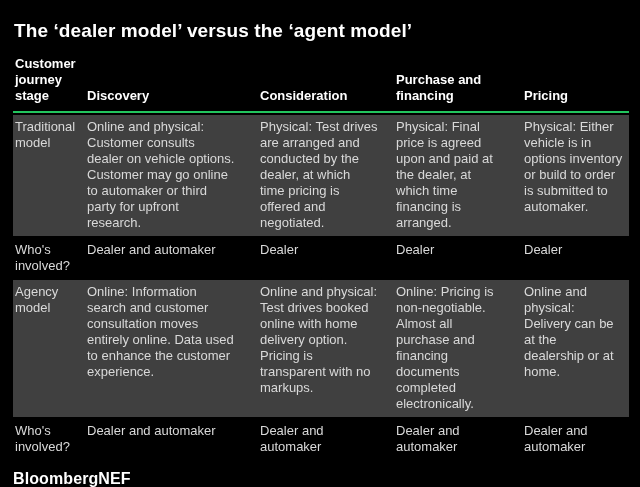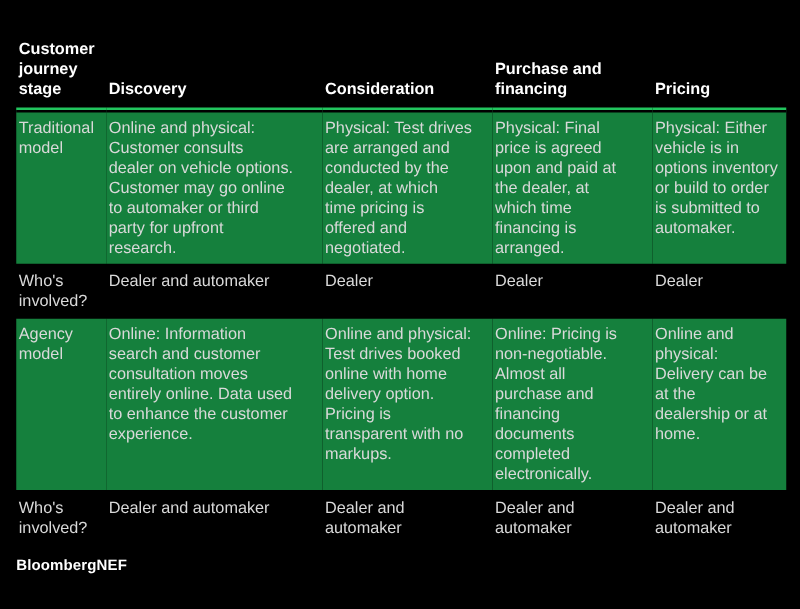--- a/index.html
+++ b/index.html
@@ -44,46 +44,47 @@
     font-size: 13px;
     color: #d9d9d9;
     vertical-align: top;
     line-height: 16px;
     white-space: pre-line;
     padding: 4px 10px 5px 2px;
   }
   th:last-child, td:last-child { padding-right: 4px; }
   th:first-child, td:first-child { padding-right: 4px; }
   tbody tr:first-child td { border-top: 2px solid #000000; }
-  tr.shaded td { background: #15803d; margin-top: 28px; }
+  tr.shaded td { background: #404040; margin-top: 28px; }
   tr.plain td { padding-top: 6px; padding-bottom: 6px; margin-top: 36px; }
   .footer {
     width: 616px;
     margin-top: 9px;
     display: flex;
     justify-content: space-between;
     align-items: baseline;
   }
   .source {
     font-size: 13px;
     color: #9b9b9b;
     letter-spacing: 0.2px;
   }
   .logo {
-    font-size: 12px;
+    font-size: 16px;
     font-weight: bold;
     color: #ffffff;
     letter-spacing: 0.1px;
   }
 </style>
 </head>
 <body>
 
 <div class="page">
 
+  <h1 class="title">The ‘dealer model’ versus the ‘agent model’</h1>
 
   <table class="comparison">
     <colgroup>
       <col style="width:72px">
       <col style="width:173px">
       <col style="width:136px">
       <col style="width:128px">
       <col style="width:107px">
     </colgroup>
     <thead>

